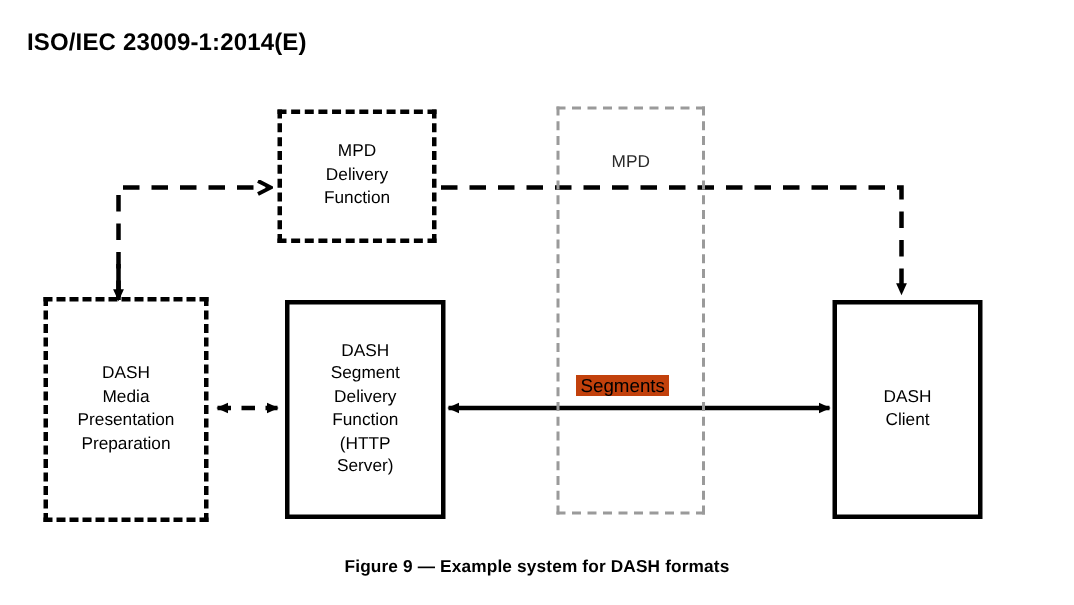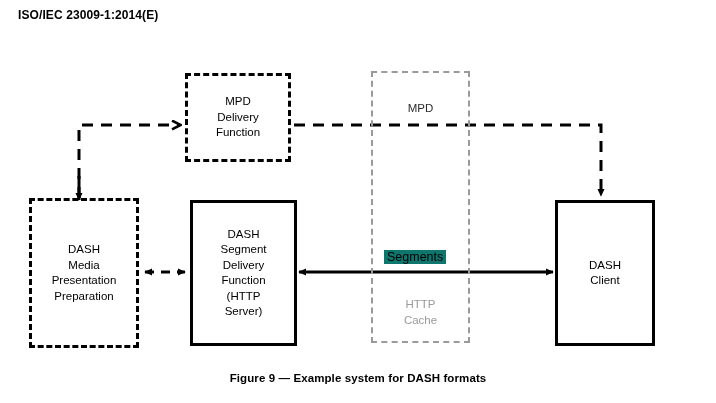--- a/index.html
+++ b/index.html
@@ -16,22 +16,22 @@
     width: 716px;
     height: 403px;
     background: #ffffff;
     overflow: hidden;
   }
 
   
   #doc-header {
     position: absolute;
     left: 18px;
-    top: 8px;
-    font-size: 12px;
+    top: 20px;
+    font-size: 16px;
     font-weight: bold;
     color: #000000;
     letter-spacing: 0.1px;
     white-space: nowrap;
   }
 
   
   #figure-caption {
     position: absolute;
     left: 0;
@@ -118,21 +118,21 @@
     color: #9a9a9a;
     white-space: pre-line;
   }
 
   
   .edge-label {
     position: absolute;
     font-size: 12.5px;
     line-height: 14px;
     color: #000000;
-    background: #0f766e;
+    background: #c2410c;
     padding: 0 3px;
     z-index: 4;
     white-space: nowrap;
   }
   #label-segments { left: 380px; top: 250px; }
 </style>
 </head>
 <body>
 
 <div id="page">
@@ -168,22 +168,20 @@
         <path d="M141,272 L181,272" fill="none" stroke="#000000" stroke-width="3" stroke-dasharray="9,7" marker-end="url(#arrow-blk)" marker-start="url(#arrow-blk-start)"></path>
       </g>
 
       <g>
         <path d="M295,272 L549,272" fill="none" stroke="#000000" stroke-width="3" marker-end="url(#arrow-blk)" marker-start="url(#arrow-blk-start)"></path>
       </g>
     </svg>
 
     <div id="node-mpd-ghost" class="node ghost-box">
       <div id="ghost-mpd-text">MPD</div>
-      <div id="ghost-cache-text">HTTP
-Cache</div>
     </div>
 
     <div id="node-mpd-delivery" class="node dashed-box">
       <span class="node-label">MPD
 Delivery
 Function</span>
     </div>
 
     <div id="node-media-prep" class="node dashed-box">
       <span class="node-label">DASH

